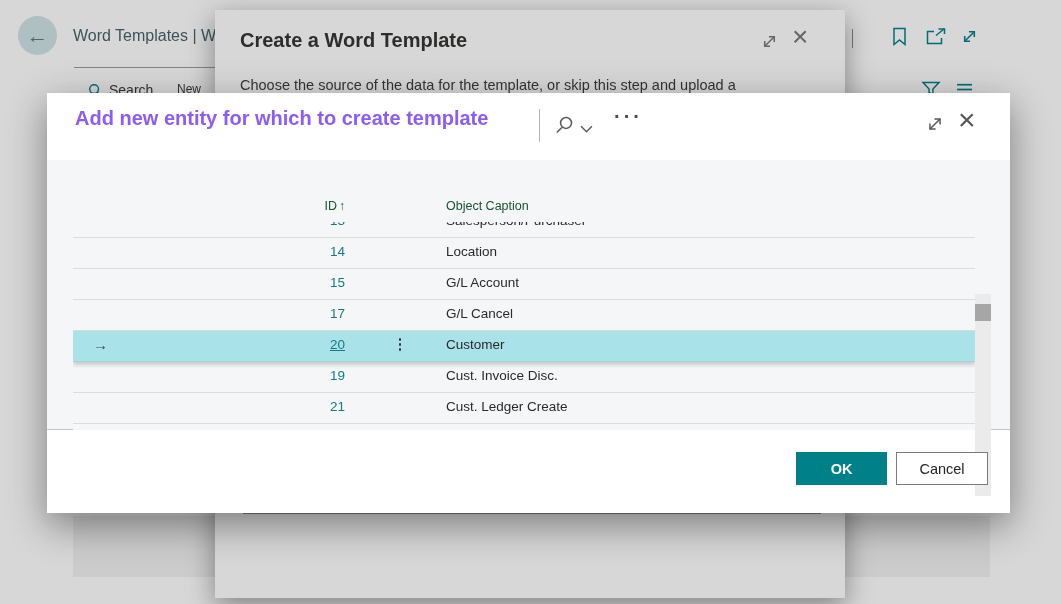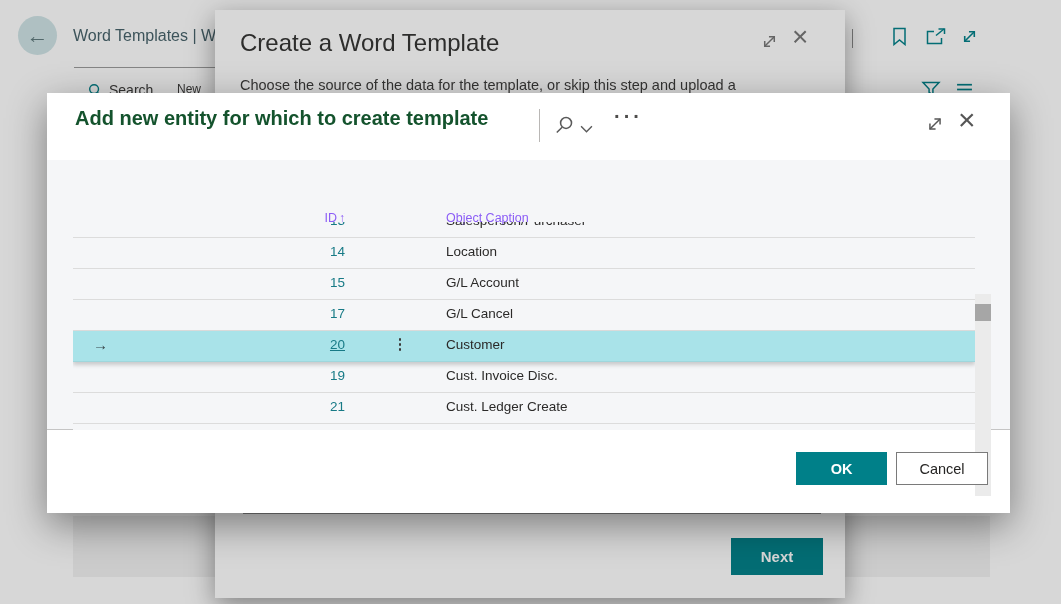--- a/index.html
+++ b/index.html
@@ -24,49 +24,49 @@
   .bp-bookmark { left:892px; top:27px; }
   .bp-opennew { left:926px; top:28px; }
   .bp-expand { left:961px; top:28px; }
   .bp-filter { left:921px; top:81px; }
   .bp-list { left:956px; top:83px; }
   .bp-content-rect { left:73px; top:516px; width:917px; height:61px; background:#f2f2f2; }
 
   
   .wizard { left:215px; top:10px; width:630px; height:588px; background:#fff;
     box-shadow:0 8px 26px rgba(0,0,0,0.4); }
-  .wiz-title { left:25px; top:19px; font-size:24px; font-weight:400; color:#333332; }
+  .wiz-title { left:25px; top:19px; font-size:20px; font-weight:700; color:#333332; }
   .wiz-expand { left:546px; top:23px; color:#767676; cursor:pointer; }
   .wiz-close { left:577px; top:9px; font-size:28px; font-weight:400; color:#767676;
     line-height:1.3; cursor:pointer; }
   .wiz-body { left:25px; top:67px; width:585px; font-size:14.5px; color:#3c3b3a; }
   .wiz-line { left:28px; top:503px; width:578px; height:1px; background:#8f8f8f; }
   .wiz-next { left:516px; top:528px; width:92px; height:37px; background:var(--accent,#008089);
     border:none; color:#fff; font-size:15px; font-weight:700;
     font-family:"Liberation Sans",sans-serif; cursor:pointer; }
 
   
   .overlay { inset:0; background:rgba(20,20,20,0.17); }
 
   
   .entity { left:47px; top:93px; width:963px; height:420px; background:#fff;
     box-shadow:0 12px 36px rgba(0,0,0,0.42); }
-  .ent-title { left:28px; top:14px; font-size:20px; font-weight:700; color:#14532d;text-align:center; }
+  .ent-title { left:28px; top:14px; font-size:20px; font-weight:700; color:#8b5cf6;text-align:center; }
   .ent-div1 { left:492px; top:16px; width:1px; height:33px; background:#b9b7b5; }
   .ent-search { left:508px; top:22px; color:#5a5a5a; cursor:pointer; }
   .ent-chevron { left:533px; top:32px; color:#5a5a5a; cursor:pointer; }
   .ent-more { left:567px; top:12px; font-size:20px; font-weight:700; letter-spacing:3px;
     color:#4d4c4b; cursor:pointer; }
   .ent-expand { left:879px; top:22px; color:#565656; cursor:pointer; }
   .ent-close { left:911px; top:7px; font-size:30px; font-weight:300; color:#565656;
     line-height:1.3; cursor:pointer; }
 
   .tband { left:0; top:67px; width:963px; height:270px; background:#f5f6f8;
     border-bottom:1px solid #c5c5c5; }
-  .thead { left:26px; top:39px; width:902px; height:24px; font-size:12.5px; color:#8b5cf6;margin-top:12px; }
+  .thead { left:26px; top:39px; width:902px; height:24px; font-size:12.5px; color:#14532d; }
   .th-id { position:absolute; left:132px; width:140px; text-align:right; }
   .sort-arrow { font-size:12px; margin-left:2px; }
   .th-caption { position:absolute; left:373px; }
 
   .viewport { left:26px; top:62px; width:902px; height:208px; overflow:hidden; }
   .trow { position:relative; width:902px; height:31px; border-bottom:1px solid #dcdcdc;
     background:transparent; cursor:pointer; }
   .trow.partial { margin-top:-15px; }
   .trow.selected { background:var(--selected,#a9e3e9); border-bottom:1px solid #9fd6dc;
     box-shadow:0 3px 4px rgba(0,0,0,0.18); z-index:2; }
@@ -153,21 +153,20 @@
     <span class="abs wiz-expand">
       <svg width="17" height="17" viewBox="0 0 16 16" fill="none" stroke="currentColor" stroke-width="1.4">
         <path d="M3.5 12.5 L12.5 3.5"></path>
           <path d="M7.5 3.5 h5 v5"></path>
           <path d="M3.5 7.5 v5 h5"></path>
       </svg>
     </span>
     <span class="abs wiz-close">×</span>
     <div class="abs wiz-body">Choose the source of the data for the template, or skip this step and upload a</div>
     <div class="abs wiz-line"></div>
-    <button class="abs wiz-next">Next</button>
   </div>
 
   <div class="abs overlay"></div>
 
   <div class="abs entity">
     <div class="abs ent-title">Add new entity for which to create template</div>
     <div class="abs ent-div1"></div>
     <span class="abs ent-search">
       <svg width="19" height="19" viewBox="0 0 16 16" fill="none" stroke="currentColor" stroke-width="1.3">
         <circle cx="9.3" cy="6.7" r="4.6"></circle>

